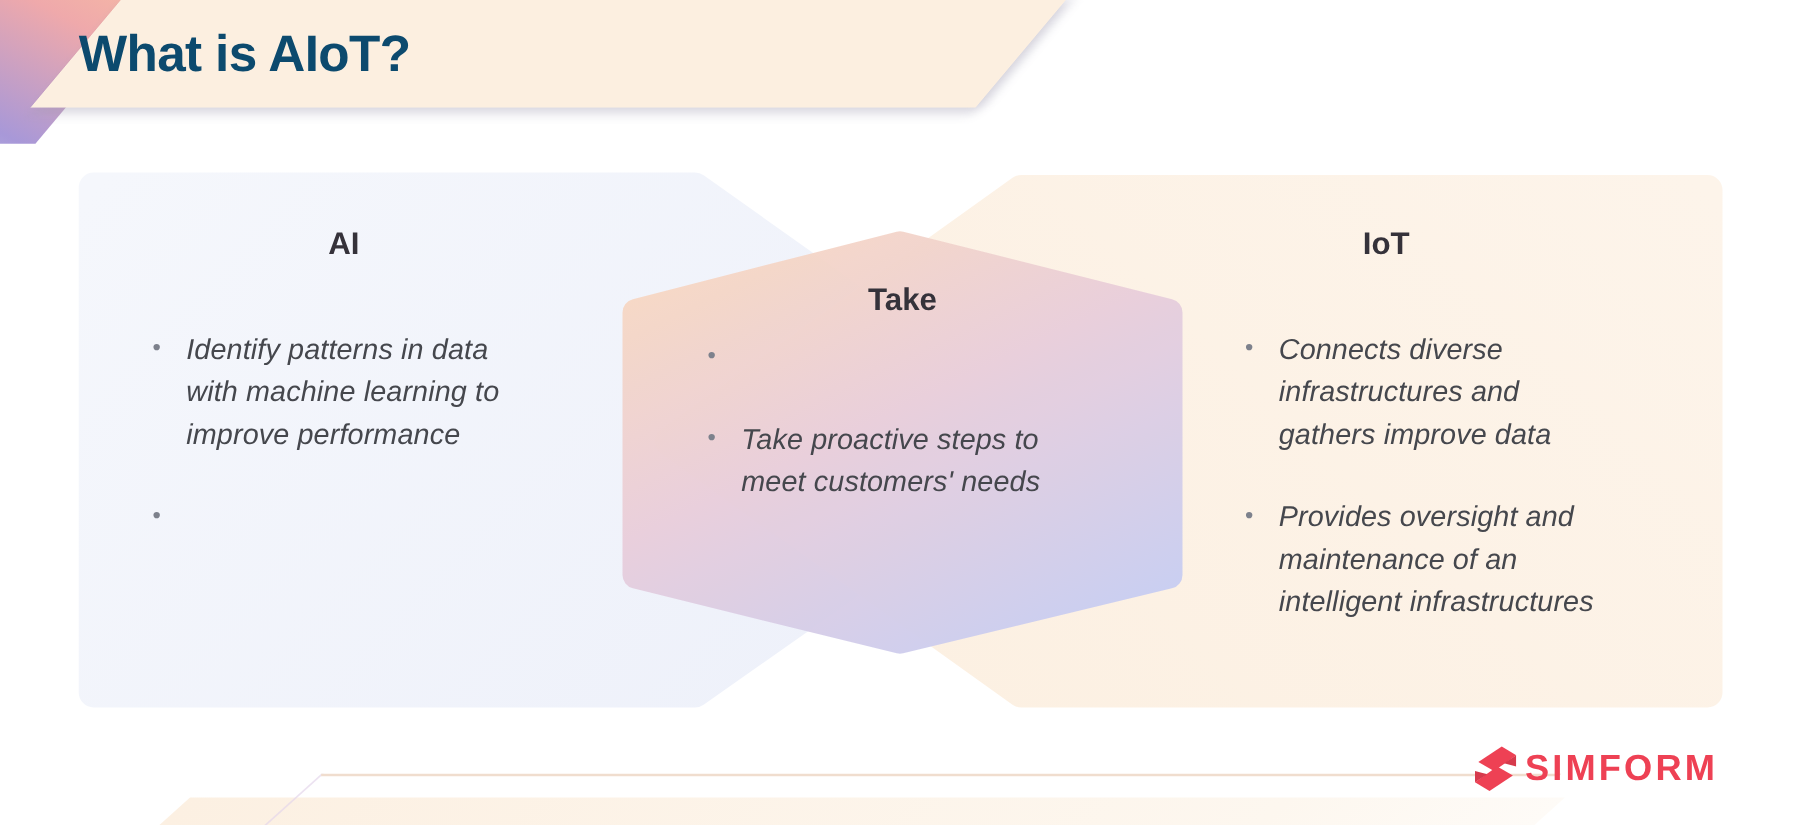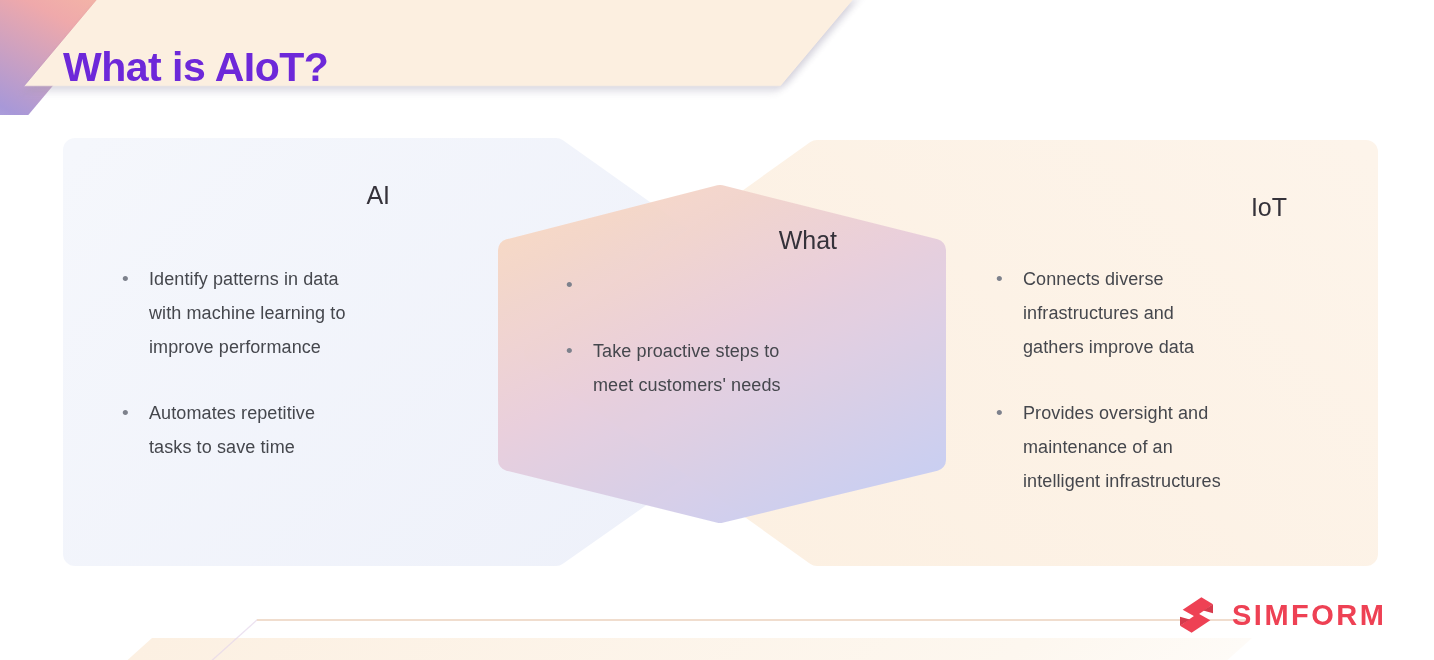--- a/index.html
+++ b/index.html
@@ -14,55 +14,55 @@
     background:linear-gradient(200deg,#f8bfa2 5%,#efa9ab 32%,#a898d8 72%,#bcc4ec 100%);
   }
   .header-banner{
     position:absolute;left:100px;top:-4px;width:756px;height:90px;
     transform:skewX(-40deg);transform-origin:0 0;z-index:2;
     background:var(--banner,#fcefe0);
     filter:drop-shadow(5px 4px 5px rgba(160,155,178,.45));
   }
   .header-title{
     position:absolute;left:63px;top:20px;z-index:3;
-    font-size:41px;font-weight:bold;letter-spacing:-.5px;color:#6d28d9;margin-top:24px;
+    font-size:41px;font-weight:bold;letter-spacing:-.5px;color:#0c4a6e;
   }
   
   .diagram-svg{position:absolute;left:0;top:0;z-index:1;}
   .panel-title{
-    position:absolute;z-index:4;width:230px;text-align:right;
-    font-size:25px;font-weight:normal;color:#35323a;
+    position:absolute;z-index:4;width:230px;text-align:center;
+    font-size:25px;font-weight:bold;color:#35323a;
   }
   .title-ai{left:160px;top:181px;}
   .title-aiot{left:607px;top:226px;}
-  .title-iot{left:1057px;top:181px;margin-top:12px;}
+  .title-iot{left:994px;top:181px;}
   .bullets{position:absolute;z-index:4;display:flex;flex-direction:column;gap:32px;}
   .bullets-ai{left:122px;top:262px;width:360px;}
   .bullets-aiot{left:566px;top:268px;width:350px;}
   .bullets-iot{left:996px;top:262px;width:360px;}
   .bullet{display:flex;align-items:flex-start;}
   .dot{width:27px;flex:0 0 27px;font-size:19px;line-height:34px;color:#7d818c;}
-  .btext{white-space:pre-line;font-size:18px;line-height:34px;color:#45474d;letter-spacing:.1px;}
+  .btext{white-space:pre-line;font-size:23px;line-height:34px;color:#45474d;letter-spacing:.1px;font-style:italic;}
   
   .bottom-fill{
     position:absolute;left:152px;top:638px;width:1100px;height:24px;z-index:1;
     transform:skewX(-48deg);transform-origin:0 0;
     background:linear-gradient(90deg,#fcf0e2,#fdf7ef 80%,#fefbf7);
   }
   .bottom-outline{
     position:absolute;left:257px;top:619px;width:990px;height:41px;z-index:2;
     transform:skewX(-48deg);transform-origin:0 0;background:transparent;
     border-top:2px solid rgba(238,216,198,.85);
     border-left:2px solid rgba(228,214,234,.7);
   }
   
   .logo{position:absolute;left:1180px;top:590px;z-index:5;display:flex;align-items:center;}
   .logo-mark{display:block;}
   .logo-text{
-    margin-left:19px;font-size:29px;font-weight:bold;color:var(--brand,#ee4154);
+    margin-left:7px;font-size:29px;font-weight:bold;color:var(--brand,#ee4154);
     letter-spacing:2.5px;
   }
 </style>
 </head>
 <body>
 
 <div class="canvas">
 
   <div class="header-backdrop"></div>
   <div class="header-banner"></div>
@@ -95,26 +95,24 @@
   <div class="panel-title title-ai">AI</div>
   <div class="bullets bullets-ai">
     <div class="bullet">
       <span class="dot">•</span>
       <span class="btext">Identify patterns in data
 with machine learning to
 improve performance</span>
     </div>
     <div class="bullet">
       <span class="dot">•</span>
-      <span class="btext">Automates repetitive
-tasks to save time</span>
     </div>
   </div>
 
-  <div class="panel-title title-aiot">What</div>
+  <div class="panel-title title-aiot">Take</div>
   <div class="bullets bullets-aiot">
     <div class="bullet">
       <span class="dot">•</span>
     </div>
     <div class="bullet">
       <span class="dot">•</span>
       <span class="btext">Take proactive steps to
 meet customers' needs</span>
     </div>
   </div>

